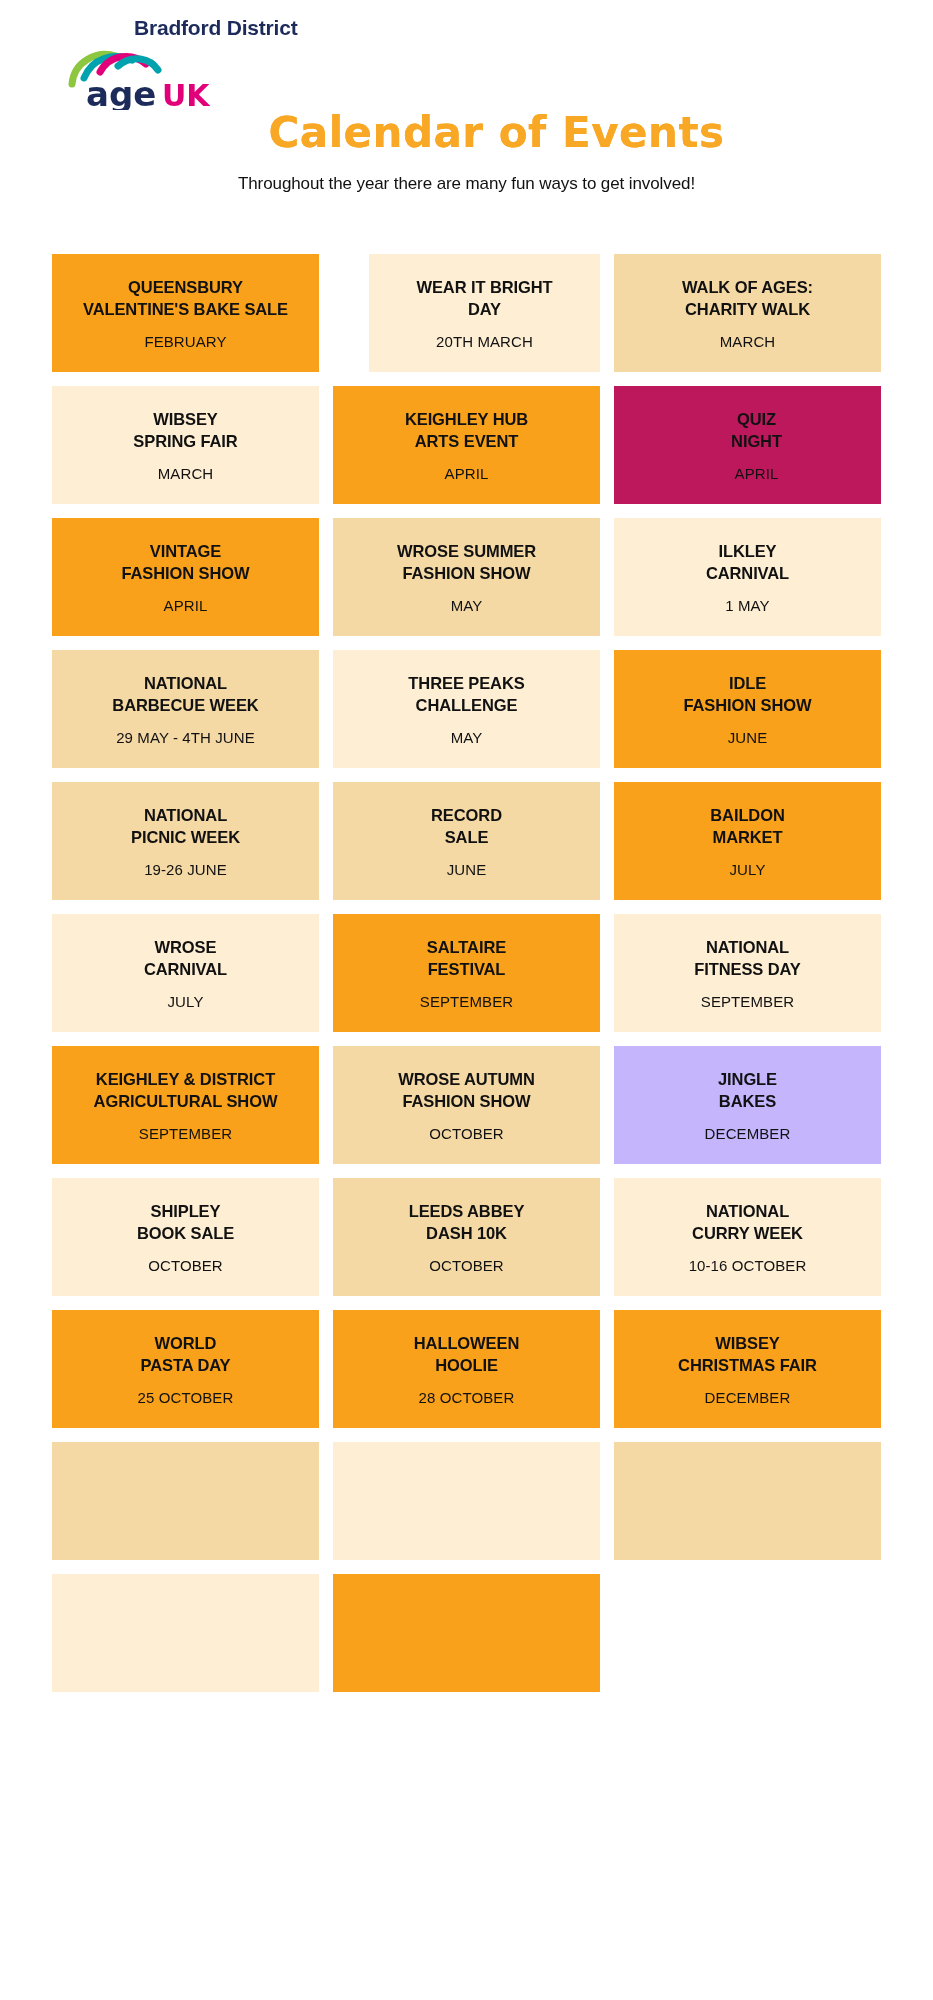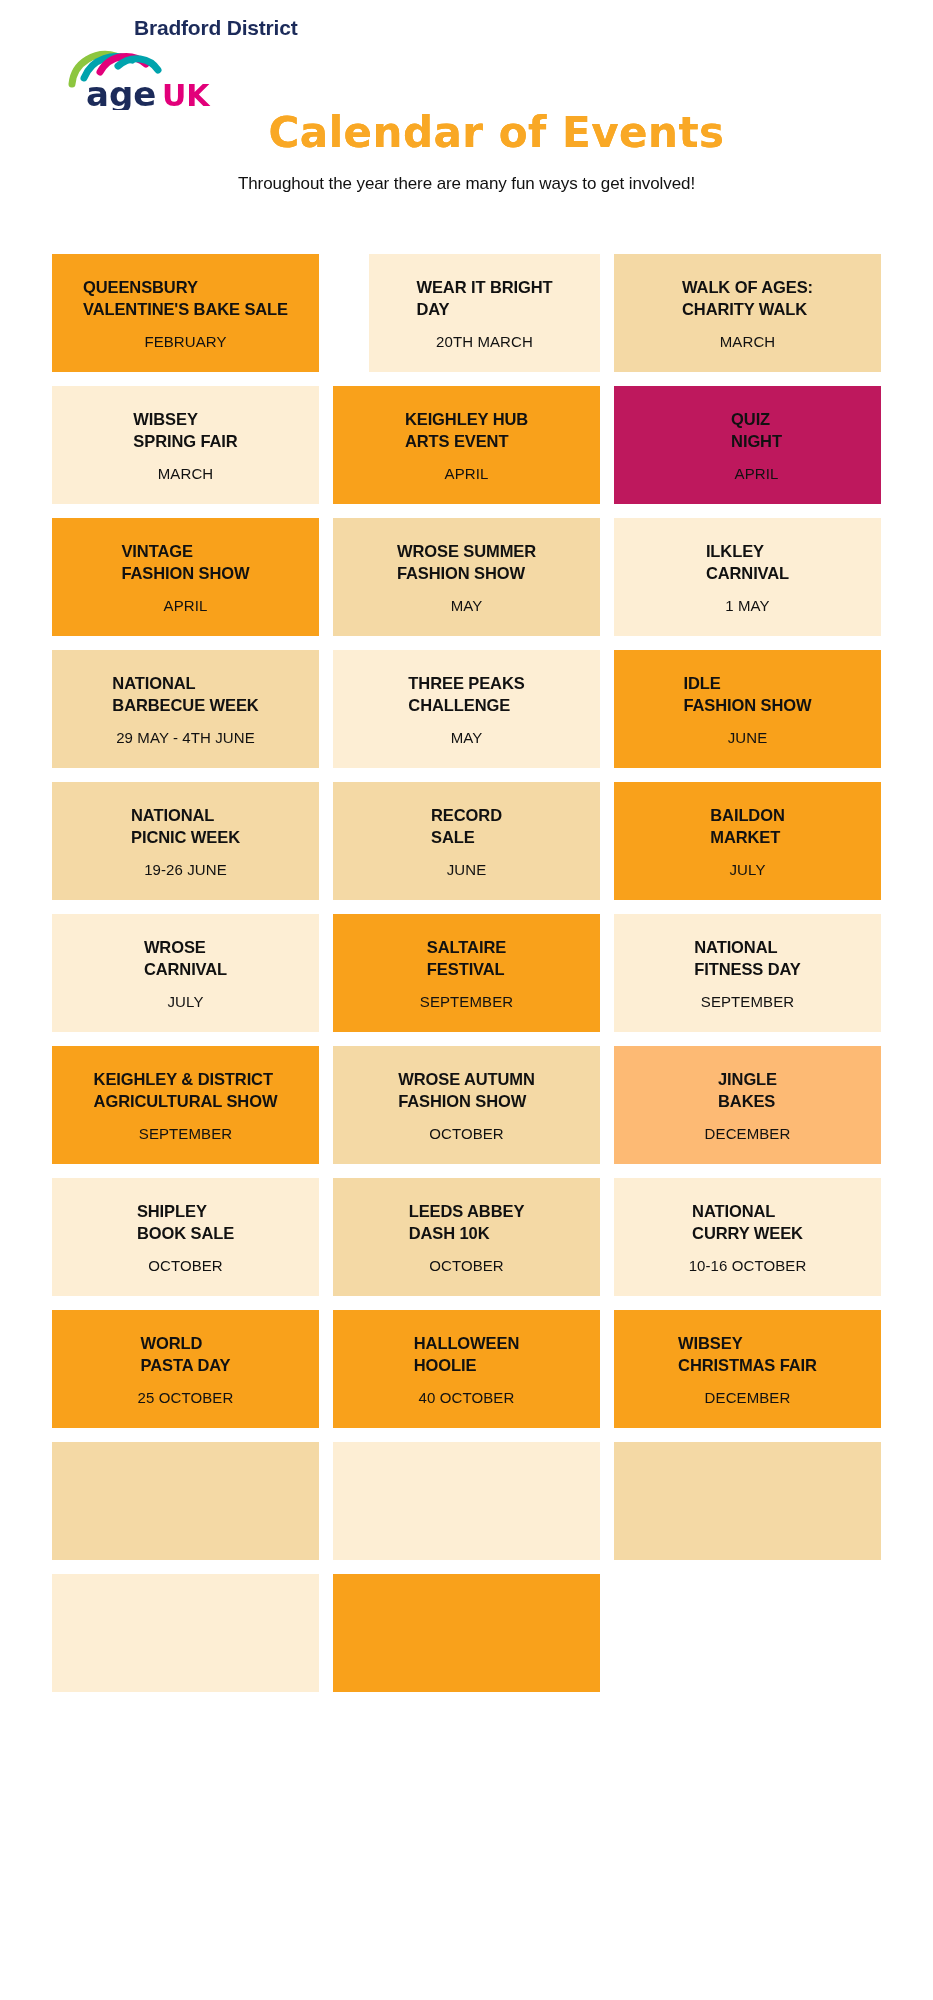--- a/index.html
+++ b/index.html
@@ -79,20 +79,21 @@
     column-gap: 14px;
     row-gap: 14px;
   }
   .cell {
     height: 118px;
     box-sizing: border-box;
     display: flex;
     flex-direction: column;
     align-items: center;
     justify-content: center;
+    text-align: center;
     padding: 6px 10px;
   }
   .cell .name {
     font-size: 16.5px;
     font-weight: bold;
     color: #111111;
     line-height: 1.34;
     letter-spacing: -0.1px;
   }
   .cell .when {
@@ -206,21 +207,21 @@
         <div class="when">SEPTEMBER</div>
       </div>
       <div class="cell" style="background: rgb(249, 161, 27);">
         <div class="name">KEIGHLEY &amp; DISTRICT<br><span>AGRICULTURAL SHOW</span></div>
         <div class="when">SEPTEMBER</div>
       </div>
       <div class="cell" style="background: rgb(244, 217, 165);">
         <div class="name">WROSE AUTUMN<br><span>FASHION SHOW</span></div>
         <div class="when">OCTOBER</div>
       </div>
-      <div class="cell" style="background: #fdba74;">
+      <div class="cell" style="background: #c4b5fd;">
         <div class="name">JINGLE<br><span>BAKES</span></div>
         <div class="when">DECEMBER</div>
       </div>
       <div class="cell" style="background: rgb(253, 238, 212);">
         <div class="name">SHIPLEY<br><span>BOOK SALE</span></div>
         <div class="when">OCTOBER</div>
       </div>
       <div class="cell" style="background: rgb(244, 217, 165);">
         <div class="name">LEEDS ABBEY<br><span>DASH 10K</span></div>
         <div class="when">OCTOBER</div>
@@ -228,21 +229,21 @@
       <div class="cell" style="background: rgb(253, 238, 212);">
         <div class="name">NATIONAL<br><span>CURRY WEEK</span></div>
         <div class="when">10-16 OCTOBER</div>
       </div>
       <div class="cell" style="background: rgb(249, 161, 27);">
         <div class="name">WORLD<br><span>PASTA DAY</span></div>
         <div class="when">25 OCTOBER</div>
       </div>
       <div class="cell" style="background: rgb(249, 161, 27);">
         <div class="name">HALLOWEEN<br><span>HOOLIE</span></div>
-        <div class="when">40 OCTOBER</div>
+        <div class="when">28 OCTOBER</div>
       </div>
       <div class="cell" style="background: rgb(249, 161, 27);">
         <div class="name">WIBSEY<br><span>CHRISTMAS FAIR</span></div>
         <div class="when">DECEMBER</div>
       </div>
       <div class="cell empty" style="background: rgb(244, 217, 165);"></div>
       <div class="cell empty" style="background: rgb(253, 238, 212);"></div>
       <div class="cell empty" style="background: rgb(244, 217, 165);"></div>
       <div class="cell empty" style="background: rgb(253, 238, 212);"></div>
       <div class="cell empty" style="background: rgb(249, 161, 27);"></div>

